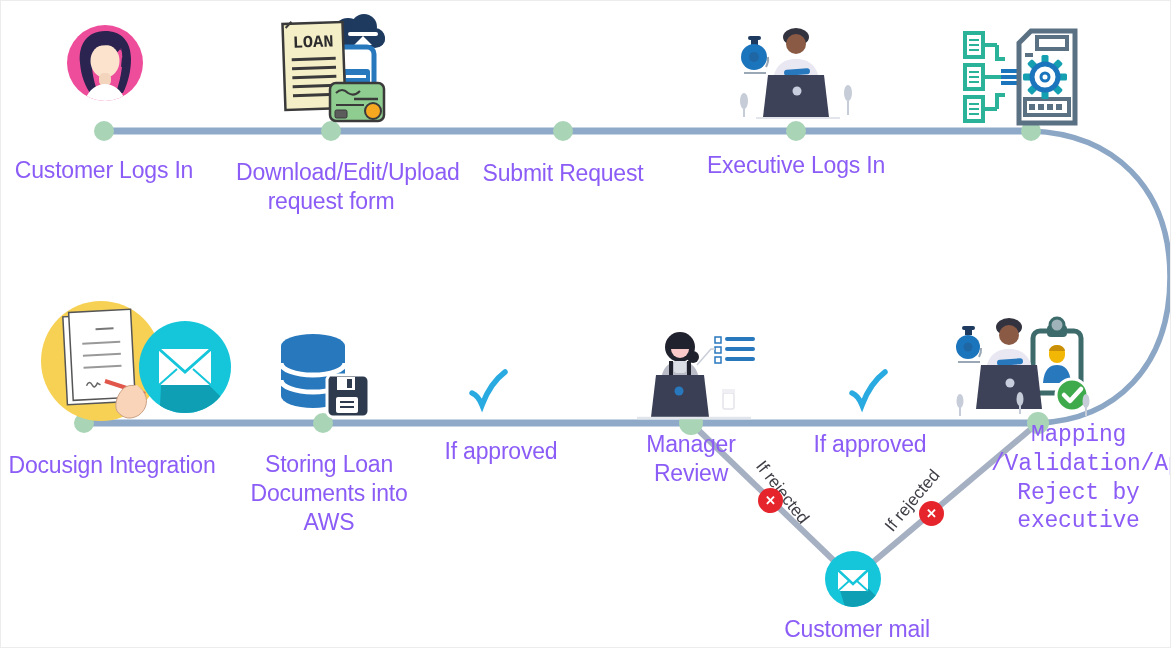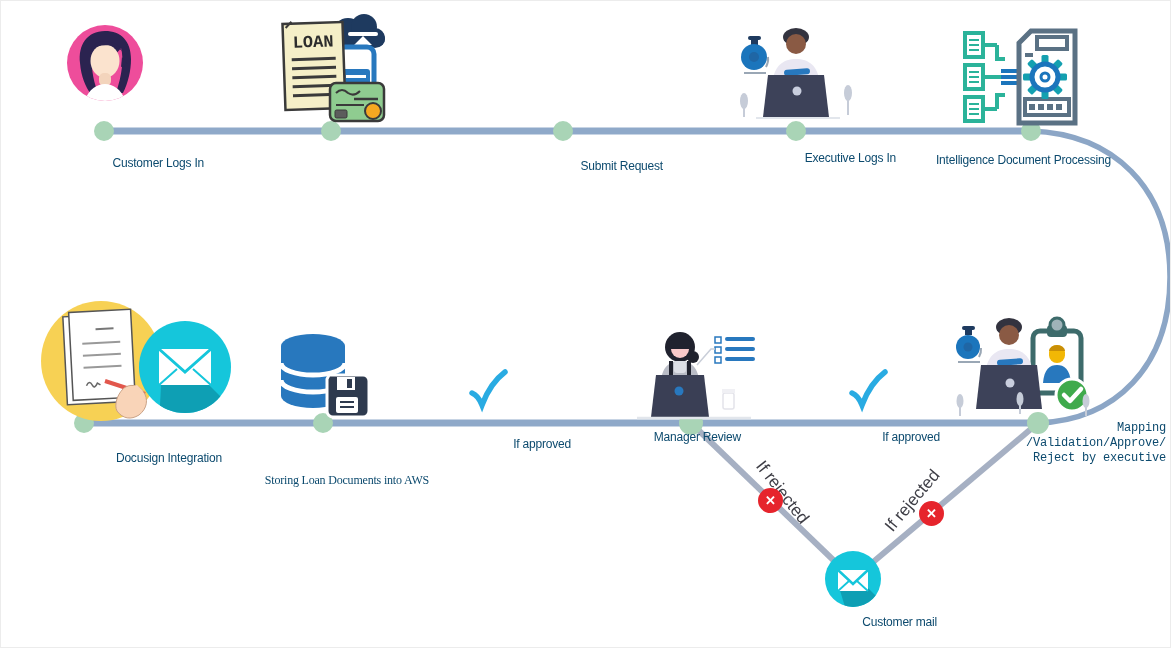--- a/index.html
+++ b/index.html
@@ -2,22 +2,22 @@
 <html><head>
 <meta charset="utf-8">
 <style>
   html,body{margin:0;padding:0;background:#fff;}
   #canvas{
     position:relative;width:1171px;height:648px;background:#ffffff;
     border:1px solid #ececec;box-sizing:border-box;overflow:hidden;
     font-family:"Liberation Sans",sans-serif;color:#3E3E46;
   }
   .lbl{
-    position:absolute;text-align:right;font-size:12px;line-height:1.25;
-    color:#0c4a6e;letter-spacing:-0.2px;z-index:5;
+    position:absolute;text-align:center;font-size:23px;line-height:1.25;
+    color:#8b5cf6;letter-spacing:-0.2px;z-index:5;
   }
   .lbl-rot{
     position:absolute;font-size:17px;color:#3E3E46;white-space:nowrap;z-index:5;
   }
   #lines{position:absolute;left:0;top:0;z-index:1;}
   .icon{position:absolute;z-index:3;}
   .xbadge{
     position:absolute;width:25px;height:25px;border-radius:50%;
     background:#E6242C;color:#fff;font-size:13px;font-weight:bold;
     display:flex;align-items:center;justify-content:center;z-index:6;
@@ -355,26 +355,26 @@
   <div class="mailcircle" style="left:824px;top:550px;">
     <svg width="56" height="56" viewBox="0 0 56 56">
       <path d="M42 36 L56 50 L56 56 L20 56 L14 36 Z" fill="#0E9FB4"></path>
       <rect x="13" y="19" width="30" height="21" fill="#ffffff"></rect>
       <path d="M13 19 L28 33 L43 19" fill="none" stroke="#15C6DB" stroke-width="2.5"></path>
       <path d="M13 40 L24 30 M43 40 L32 30" stroke="#15C6DB" stroke-width="1.8"></path>
     </svg>
   </div>
 
   <div class="lbl" style="left:3px;top:155px;width:200px;">Customer Logs In</div>
+  <div class="lbl" style="left:235px;top:157px;width:190px;">Download/Edit/Upload request form</div>
   <div class="lbl" style="left:462px;top:158px;width:200px;">Submit Request</div>
   <div class="lbl" style="left:695px;top:150px;width:200px;">Executive Logs In</div>
-  <div class="lbl" style="left:910px;top:152px;width:200px;">Intelligence Document Processing</div>
 
   <div class="lbl" style="left:1px;top:450px;width:220px;">Docusign Integration</div>
-  <div class="lbl" style="left:228px;top:472px;width:200px;font-family:Liberation Serif, serif;">Storing Loan Documents into AWS</div>
+  <div class="lbl" style="left:228px;top:449px;width:200px;">Storing Loan Documents into AWS</div>
   <div class="lbl" style="left:430px;top:436px;width:140px;">If approved</div>
   <div class="lbl" style="left:640px;top:429px;width:100px;">Manager Review</div>
   <div class="lbl" style="left:799px;top:429px;width:140px;">If approved</div>
   <div class="lbl" style="left:990px;top:420px;width:175px;font-family:Liberation Mono, monospace;">Mapping /Validation/Approve/ Reject by executive</div>
   <div class="lbl" style="left:776px;top:614px;width:160px;">Customer mail</div>
 
   <div class="lbl-rot" style="left:766px;top:456px;transform:rotate(52deg);transform-origin:left top;">If rejected</div>
   <div class="lbl-rot" style="left:880px;top:522px;transform:rotate(-50deg);transform-origin:left top;">If rejected</div>
 
 </div>

